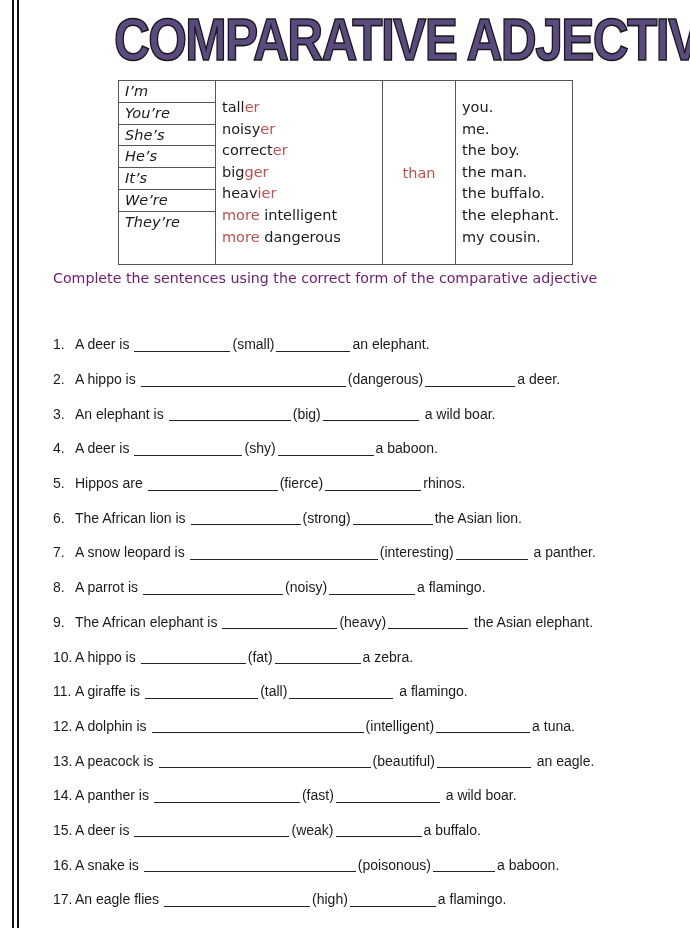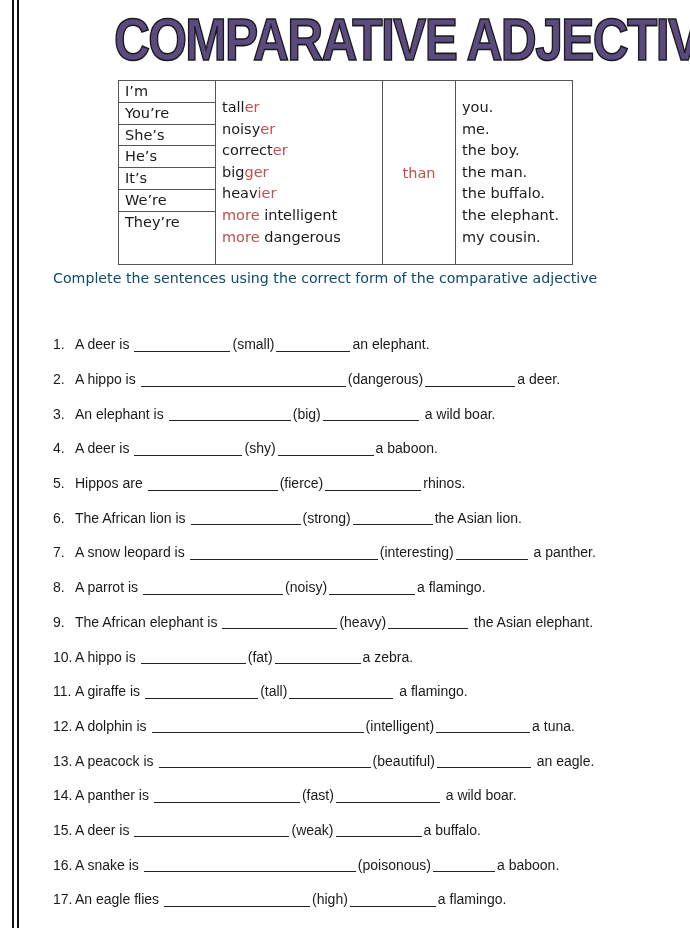--- a/index.html
+++ b/index.html
@@ -52,21 +52,21 @@
       border-collapse: collapse;
       font-family: "DejaVu Sans", sans-serif;
       font-size: 14.5px;
       color: #1a1a1a;
     }
     table.grammar td {
       border: 1px solid #555;
       padding: 16px 6px;
       vertical-align: top;
     }
-    .subj-cell { padding: 0 !important; }
+    .subj-cell { padding: 0 !important; font-style: italic; }
     .subj-list {
       display: flex;
       flex-direction: column;
     }
     .subj-item {
       height: 21.8px;
       line-height: 21px;
       padding-left: 6px;
       border-bottom: 1px solid #555;
       box-sizing: border-box;
@@ -84,21 +84,21 @@
     .red { color: #c0504d; }
 
     .instructions {
       position: absolute;
       left: 53px;
       top: 266px;
       width: 580px;
       font-family: "DejaVu Sans", sans-serif;
       font-size: 14.2px;
       line-height: 24px;
-      color: #0c4a6e;
+      color: #701a75;
       margin: 0;
     }
 
     .exercises {
       position: absolute;
       left: 53px;
       top: 327px;
       width: 630px;
       margin: 0;
       padding: 0;

